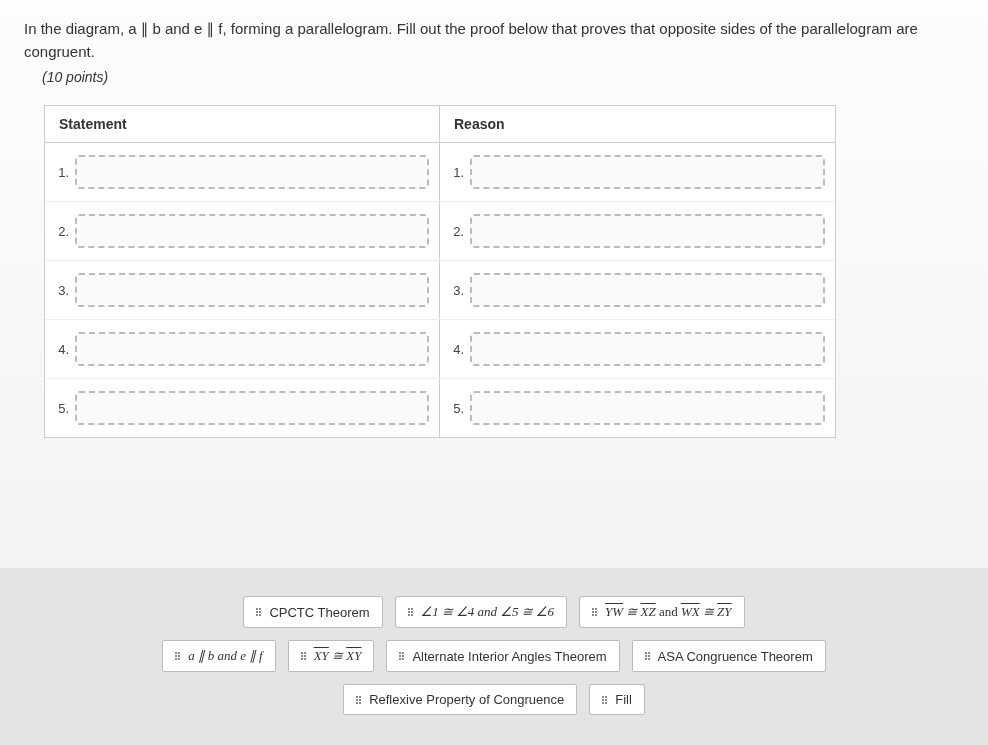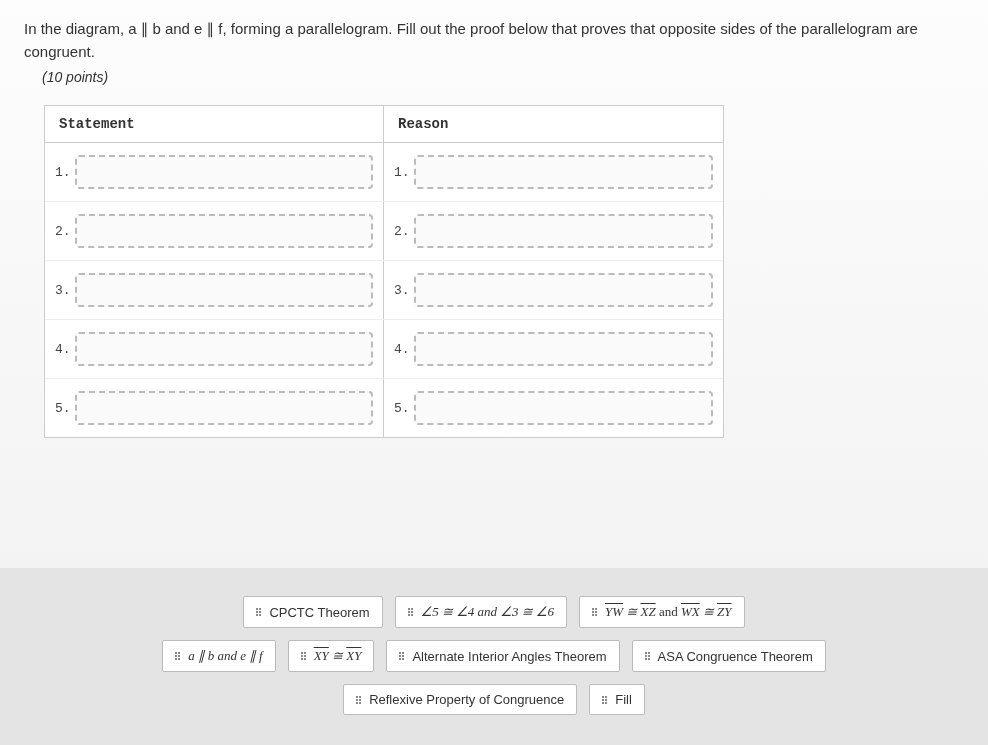--- a/index.html
+++ b/index.html
@@ -25,23 +25,22 @@
   }
   .points {
     padding: 4px 37px 14px 42px;
     font-size: 14px;
     font-style: italic;
     color: #333;
   }
   .proof-wrap {
     margin: 6px 0 0 44px;
     border: 1px solid #ccc;
-    width: 680px;
+    width: 792px;
     background: #fff;
-    font-family: Liberation Mono, monospace;
   }
   .proof-head {
     display: flex;
     border-bottom: 1px solid #ccc;
   }
   .proof-head > div {
     padding: 10px 14px;
     font-weight: bold;
     font-size: 14px;
     color: #333;
@@ -223,21 +222,21 @@
             </span>
             <span>
               <i></i>
               <i></i>
             </span>
             <span>
               <i></i>
               <i></i>
             </span>
           </span>
-        <span class="math">∠5 ≅ ∠4 and ∠3 ≅ ∠6</span>
+        <span class="math">∠1 ≅ ∠4 and ∠5 ≅ ∠6</span>
       </div>
       <div class="tile">
         <span class="handle">
             <span>
               <i></i>
               <i></i>
             </span>
             <span>
               <i></i>
               <i></i>

